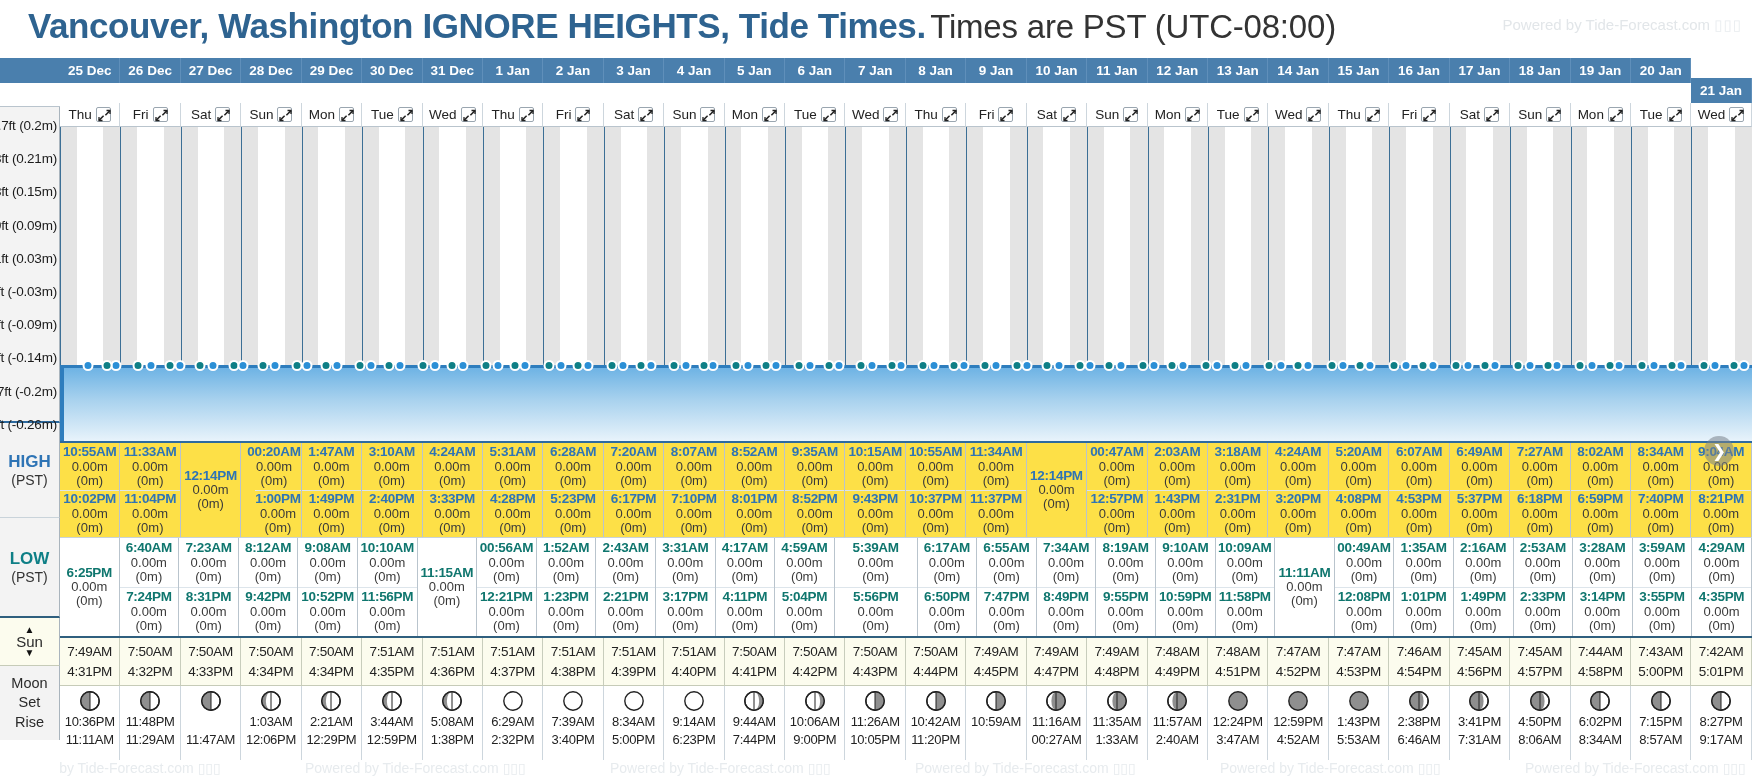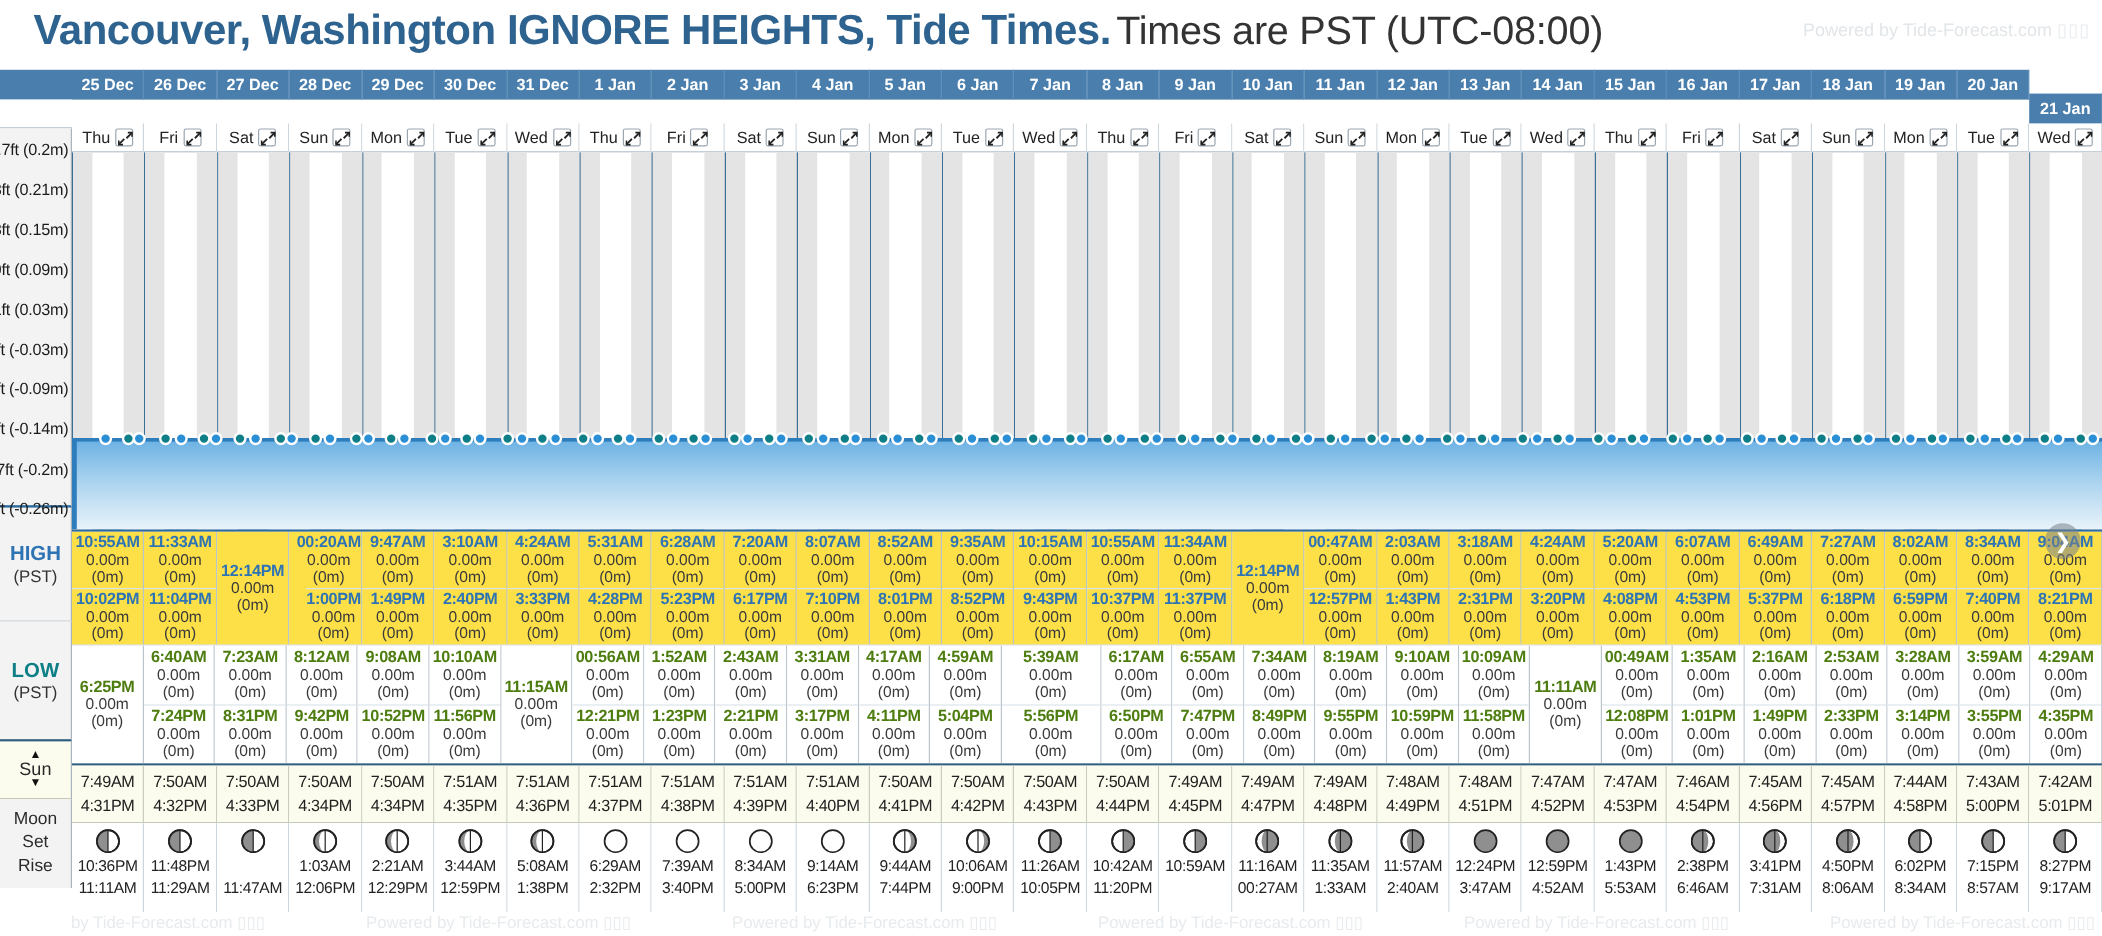--- a/index.html
+++ b/index.html
@@ -212,21 +212,21 @@
     flex: 1 1 0;
     display: flex;
     flex-direction: column;
     align-items: center;
     justify-content: center;
     line-height: 1.08;
   }
   .ev + .ev { border-top: 1px solid #dde5eb; }
   .ev-t { font-size: 13.5px; font-weight: bold; letter-spacing: -0.3px; }
   .hi .ev-t { color: #2e74b5; }
-  .lo .ev-t { color: #4d7c0f; }
+  .lo .ev-t { color: #0f766e; }
   .ev-h { font-size: 13px; color: #3a3a3a; }
   .ev-p { font-size: 13px; color: #3a3a3a; }
 
   
   .sun-row { height: 48px; display: flex; border-bottom: 1px solid #c6cbb8; }
   .sun-label {
     background: #fcfcee;
     border-right: 1px solid #a9b4bd;
     display: flex; flex-direction: column;
     align-items: center; justify-content: center;
@@ -953,21 +953,21 @@
               <span class="ev-p">(0m)</span>
             </div>
             <div class="ev">
               <span class="ev-t">1:00PM</span>
               <span class="ev-h">0.00m</span>
               <span class="ev-p">(0m)</span>
             </div>
           </div>
           <div class="tide-cell hi" style="width: 60.4286px;">
             <div class="ev">
-              <span class="ev-t">9:47AM</span>
+              <span class="ev-t">1:47AM</span>
               <span class="ev-h">0.00m</span>
               <span class="ev-p">(0m)</span>
             </div>
             <div class="ev">
               <span class="ev-t">1:49PM</span>
               <span class="ev-h">0.00m</span>
               <span class="ev-p">(0m)</span>
             </div>
           </div>
           <div class="tide-cell hi" style="width: 60.4286px;">

